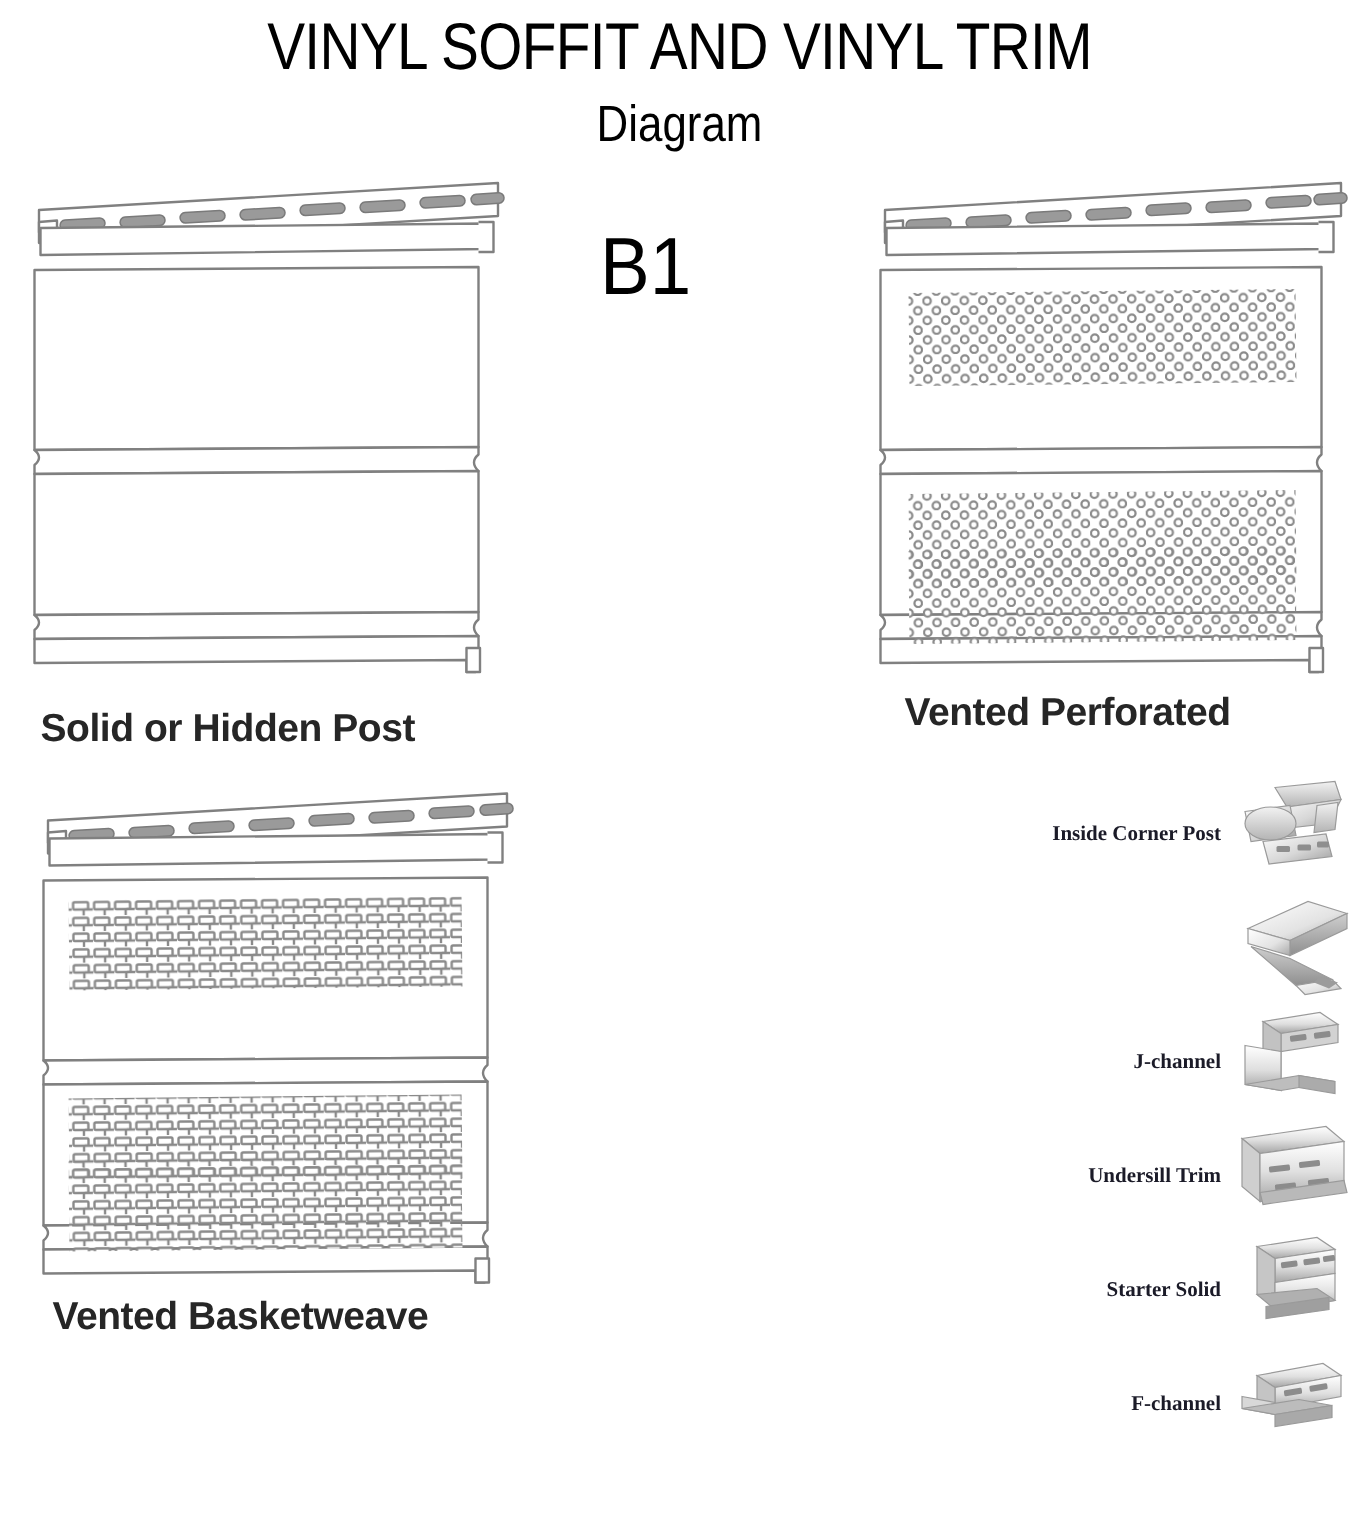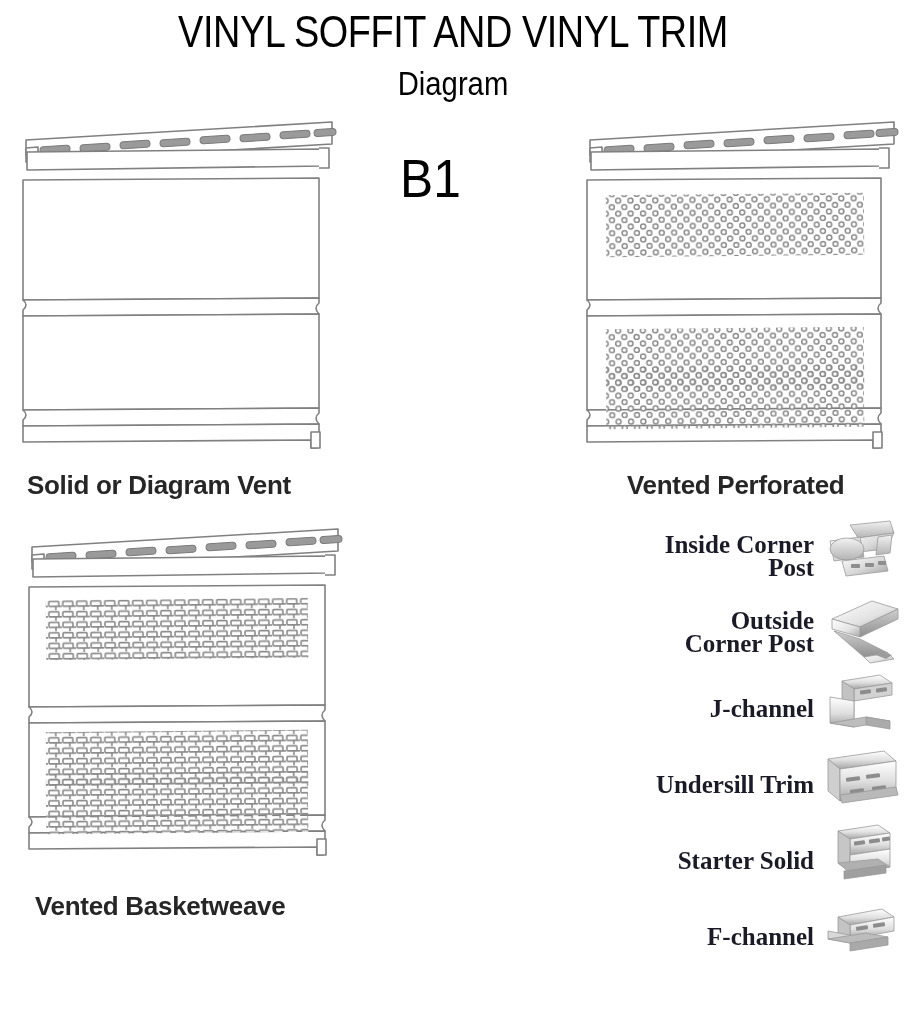--- a/index.html
+++ b/index.html
@@ -63,22 +63,22 @@
   .caption {
     position: absolute;
     font-weight: bold;
     font-size: 26px;
     line-height: 30px;
     color: #262626;
     letter-spacing: -0.3px;
     white-space: nowrap;
   }
   .cap-solid  { left: 27px;  top: 470px; }
-  .cap-perf   { left: 603px; top: 470px; margin-left: 24px; }
-  .cap-basket { left: 35px;  top: 891px; }
+  .cap-perf   { left: 603px; top: 459px; }
+  .cap-basket { left: 35px;  top: 862px; }
 
   
   .panel { position: absolute; }
   .panel svg { display: block; }
 
   
   .trim-list {
     position: absolute;
     left: 598px;
     top: 518px;
@@ -87,21 +87,21 @@
   .trim-row {
     position: relative;
     height: 76px;
     display: flex;
     align-items: center;
     justify-content: flex-end;
   }
   .trim-label {
     font-family: "Liberation Serif", serif;
     font-weight: bold;
-    font-size: 25px;
+    font-size: 14px;
     line-height: 23px;
     color: #1b1b28;
     text-align: right;
     padding-right: 6px;
     max-width: 160px;
   }
   .trim-thumb {
     width: 86px;
     height: 74px;
     flex: 0 0 86px;
@@ -142,21 +142,21 @@
         <path d="M9 62 L305 60 L305 180 L9 182 Z" fill="#ffffff"></path>
         <path d="M9 182 Q15 187 9 192 L9 198 L305 196 Q299 190 305 185 L305 180 Z" fill="#ffffff"></path>
         <path d="M9 198 L305 196 L305 290 L9 292 Z" fill="#ffffff"></path>
         <path d="M9 292 Q15 297 9 302 L9 308 L305 306 Q299 300 305 295 L305 290 Z" fill="#ffffff"></path>
         <path d="M9 308 L305 306 L305 322 L303 322 L303 330 L297 330 L297 322 L9 324 Z" fill="#ffffff"></path>
 
         <path d="M297 314 L306 314 L306 330 L297 330 Z" fill="#ffffff"></path>
       </g>
     </svg>
   </div>
-  <div class="caption cap-solid">Solid or Diagram Vent</div>
+  <div class="caption cap-solid">Solid or Hidden Post</div>
 
   <div class="panel" style="left:578px; top:118px;">
     <svg width="326" height="340" viewBox="0 0 326 340" xmlns="http://www.w3.org/2000/svg">
       <defs>
         <pattern id="holes" x="0" y="0" width="12.4" height="13" patternUnits="userSpaceOnUse">
           <circle cx="3.1" cy="3.4" r="2.5" fill="#ffffff" stroke="#8a8a8a" stroke-width="1.5"></circle>
           <circle cx="9.3" cy="9.9" r="2.5" fill="#ffffff" stroke="#8a8a8a" stroke-width="1.5"></circle>
         </pattern>
       </defs>
       <g fill="none" stroke="#808080" stroke-width="1.6" stroke-linejoin="round">
@@ -276,21 +276,20 @@
           <path d="M22 42 L64 37 L68 52 L26 57 Z" fill="url(#g1a)" stroke="#9a9a9a" stroke-width="0.8"></path>
           <rect x="31" y="45" width="9" height="4" rx="1" fill="#8e8e8e"></rect>
           <rect x="45" y="44" width="9" height="4" rx="1" fill="#8e8e8e"></rect>
           <rect x="58" y="42" width="8" height="4" rx="1" fill="#8e8e8e"></rect>
           <path d="M58 18 L72 16 L70 34 L56 36 Z" fill="url(#g1b)" stroke="#9a9a9a" stroke-width="0.8"></path>
         </svg>
       </div>
     </div>
 
     <div class="trim-row">
-      <div class="trim-label">Outside Corner Post</div>
       <div class="trim-thumb">
         <svg width="86" height="74" viewBox="0 0 86 74">
           <defs>
             <linearGradient id="g2a" x1="0" y1="0" x2="1" y2="1">
               <stop offset="0%" stop-color="#ffffff"></stop>
                 <stop offset="60%" stop-color="#e3e3e3"></stop>
                 <stop offset="100%" stop-color="#a8a8a8"></stop>
             </linearGradient>
             <linearGradient id="g2b" x1="0" y1="0" x2="0" y2="1">
               <stop offset="0%" stop-color="#cfcfcf"></stop>

